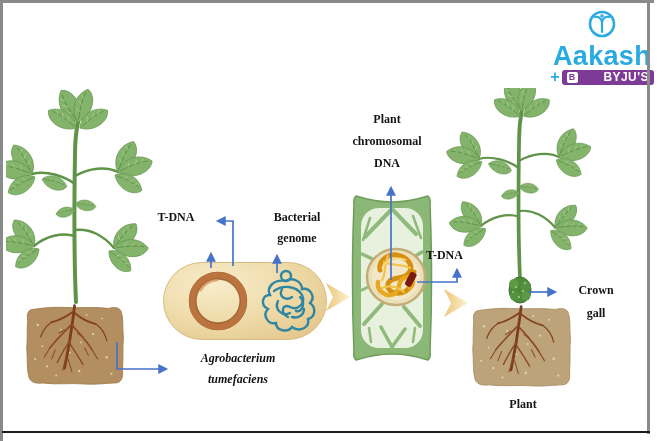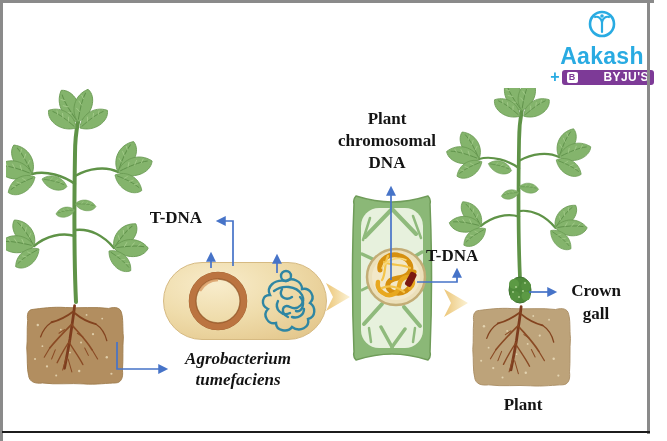--- a/index.html
+++ b/index.html
@@ -5,30 +5,30 @@
   html,body{margin:0;padding:0;background:#fff;}
   .page{position:relative;width:667px;height:441px;background:#ffffff;overflow:hidden;
         font-family:"Liberation Serif",serif;}
   .abs{position:absolute;}
   
   .fr-top{position:absolute;left:0;top:0;width:654px;height:3px;background:#8a8a8a;}
   .fr-left{position:absolute;left:0;top:0;width:3px;height:441px;background:#8a8a8a;}
   .fr-right{position:absolute;left:647px;top:0;width:3px;height:434px;background:#8a8a8a;}
   .fr-bottom{position:absolute;left:2px;top:431px;width:648px;height:2px;background:#1c1c1c;}
   
-  .lbl{position:absolute;font-weight:700;font-size:17px;line-height:21px;color:#141414;
+  .lbl{position:absolute;font-weight:700;font-size:12px;line-height:21px;color:#141414;
        text-align:center;white-space:pre-line;}
   .italic{font-style:italic;}
   
   .bacterium{position:absolute;left:163px;top:262px;width:162px;height:76px;border-radius:40px;
              background:radial-gradient(ellipse at 32% 28%, #f8eccb 0%, #efdcab 45%, #e6cb92 80%, #ddbf83 100%);
              border:1.5px solid #d6ba82;}
   
   .logo{position:absolute;right:15px;top:8px;width:100px;text-align:center;}
-  .logo-word{font-family:"Liberation Sans",sans-serif;font-weight:700;font-size:23px;
+  .logo-word{font-family:"Liberation Sans",sans-serif;font-weight:700;font-size:27px;
              color:#29abe2;letter-spacing:0.3px;line-height:24px;}
   .badge-row{display:flex;align-items:center;justify-content:center;gap:2px;margin-top:1px;}
   .plus{font-family:"Liberation Sans",sans-serif;font-weight:700;font-size:16px;color:#29abe2;line-height:16px;}
   .badge{display:flex;align-items:center;gap:2px;background:#7d3a97;border-radius:3px;
          padding:2px 5px;}
   .badge-b{display:inline-flex;align-items:center;justify-content:center;width:11px;height:11px;
            background:#ffffff;border-radius:2px;color:#7d3a97;
            font-family:"Liberation Sans",sans-serif;font-weight:700;font-size:9px;line-height:9px;}
   .badge-txt{font-family:"Liberation Sans",sans-serif;font-weight:700;font-size:12px;color:#ffffff;
              letter-spacing:0.4px;line-height:11px;padding-left:24px;}
@@ -208,20 +208,22 @@
       <path d="M391,280 L391,188" marker-end="url(#mb)"></path>
       <path d="M417,282 L457,282 L457,270" marker-end="url(#mb)"></path>
       <path d="M117,342 L117,369 L166,369" marker-end="url(#mb)"></path>
       <path d="M529,292 L555,292" marker-end="url(#mb)"></path>
     </g>
     <polygon points="0,2 24,16 0,30 7,16" fill="url(#gold)" transform="translate(326,281)"></polygon>
     <polygon points="0,2 24,16 0,30 7,16" fill="url(#gold)" transform="translate(444,287)"></polygon>
   </svg>
 
   <div class="lbl" style="left:134px;top:207px;width:84px">T-DNA</div>
+  <div class="lbl" style="left:250px;top:207px;width:94px">Bacterial
+genome</div>
   <div class="lbl" style="left:328px;top:108px;width:118px;line-height:22px">Plant
 chromosomal
 DNA</div>
   <div class="lbl" style="left:426px;top:245px;width:72px;text-align:left">T-DNA</div>
   <div class="lbl italic" style="left:168px;top:348px;width:140px">Agrobacterium
 tumefaciens</div>
   <div class="lbl" style="left:558px;top:279px;width:76px;line-height:23px">Crown
 gall</div>
   <div class="lbl" style="left:492px;top:394px;width:62px">Plant</div>
 

